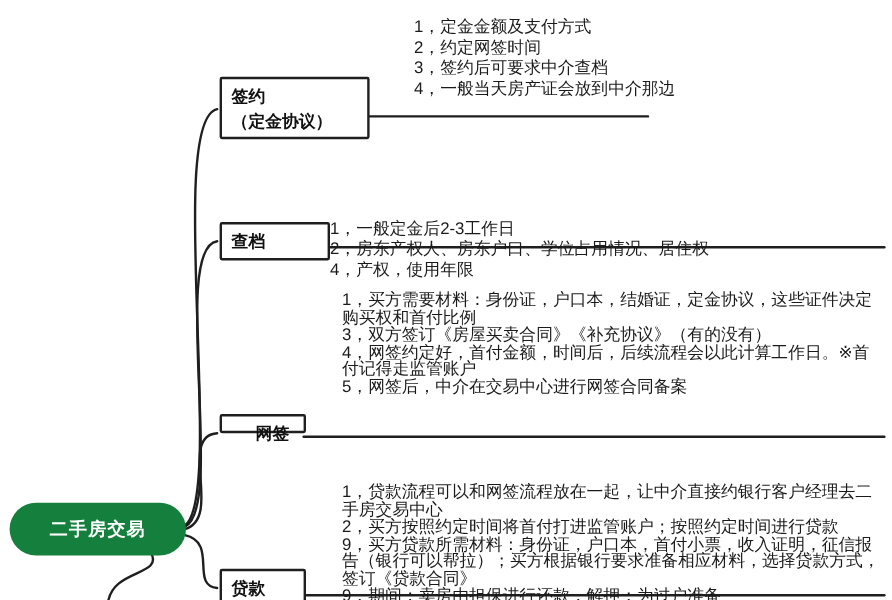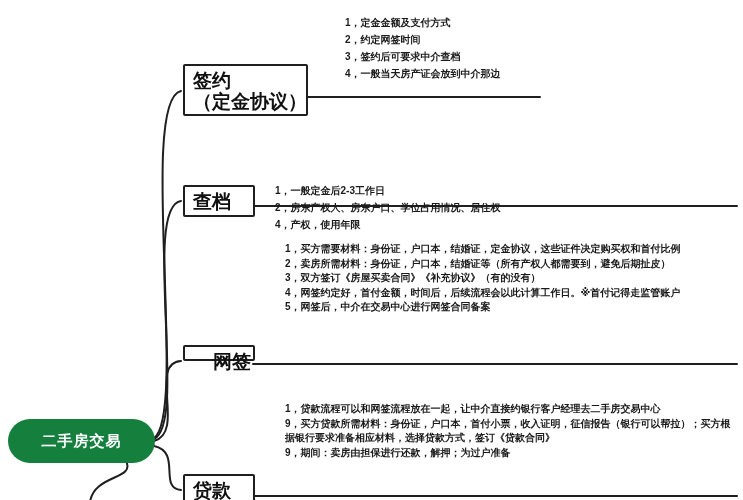--- a/index.html
+++ b/index.html
@@ -3,29 +3,29 @@
 <meta charset="utf-8">
 <style>
   * { margin:0; padding:0; box-sizing:border-box; }
   html,body { background:#ffffff; }
   body { font-family:"Liberation Sans","DejaVu Sans",sans-serif; }
   .canvas { position:relative; width:743px; height:500px; background:#ffffff; overflow:hidden; }
   .svg-layer { position:absolute; left:0; top:0; width:743px; height:500px; }
 
   .topic-box {
     position:absolute; background:#ffffff; border:2px solid #1f1f1f; border-radius:2px;
-    font-weight:700; font-size:19px; color:#111111; padding:4px 8px; line-height:21px;
+    font-weight:700; font-size:14px; color:#111111; padding:4px 8px; line-height:21px;
     white-space:nowrap;
   }
   #box-qianyue { left:183px; top:64px; width:125px; height:52px; }
-  #box-chadang { left:183px; top:185px; width:72px; height:32px; }
+  #box-chadang { left:183px; top:185px; width:92px; height:32px; }
   #box-wangqian { left:183px; top:345px; width:72px; height:16px;padding-left:28px; }
   #box-daikuan { left:183px; top:474px; width:72px; height:32px; }
 
-  .detail { position:absolute; font-size:10px; font-weight:700; color:#1a1a1a; }
+  .detail { position:absolute; font-size:14px; font-weight:400; color:#1a1a1a; }
   #d-qianyue { left:345px; top:14px; width:300px; line-height:17px; }
   #d-chadang { left:275px; top:134px; width:452px; line-height:17px;margin-top:48px; }
   #d-wangqian { left:285px; top:242px; width:452px; line-height:14.5px; }
   #d-daikuan { left:285px; top:402px; width:452px; line-height:14.5px; }
 
   .root-node {
     position:absolute; left:8px; top:419px; width:147px; height:44px;
     background:#15803d; color:#ffffff; border-radius:22px;
     display:flex; align-items:center; justify-content:center;
     font-weight:700; font-size:15px; letter-spacing:1px;
@@ -79,25 +79,25 @@
   </div>
 
   <div class="detail" id="d-chadang">
     <div>1，一般定金后2-3工作日</div>
     <div>2，房东产权人、房东户口、学位占用情况、居住权</div>
     <div>4，产权，使用年限</div>
   </div>
 
   <div class="detail" id="d-wangqian">
     <div>1，买方需要材料：身份证，户口本，结婚证，定金协议，这些证件决定购买权和首付比例</div>
-    <div>2，卖房所需材料：身份证，户口本，结婚证等（所有产权人都需要到，避免后期扯皮）</div>
     <div>3，双方签订《房屋买卖合同》《补充协议》（有的没有）</div>
     <div>4，网签约定好，首付金额，时间后，后续流程会以此计算工作日。※首付记得走监管账户</div>
     <div>5，网签后，中介在交易中心进行网签合同备案</div>
   </div>
 
   <div class="detail" id="d-daikuan">
     <div>1，贷款流程可以和网签流程放在一起，让中介直接约银行客户经理去二手房交易中心</div>
+    <div>2，买方按照约定时间将首付打进监管账户；按照约定时间进行贷款</div>
     <div>9，买方贷款所需材料：身份证，户口本，首付小票，收入证明，征信报告（银行可以帮拉）；买方根据银行要求准备相应材料，选择贷款方式，签订《贷款合同》</div>
     <div>9，期间：卖房由担保进行还款，解押；为过户准备</div>
   </div>
 
 </div>
 
 </body></html>

